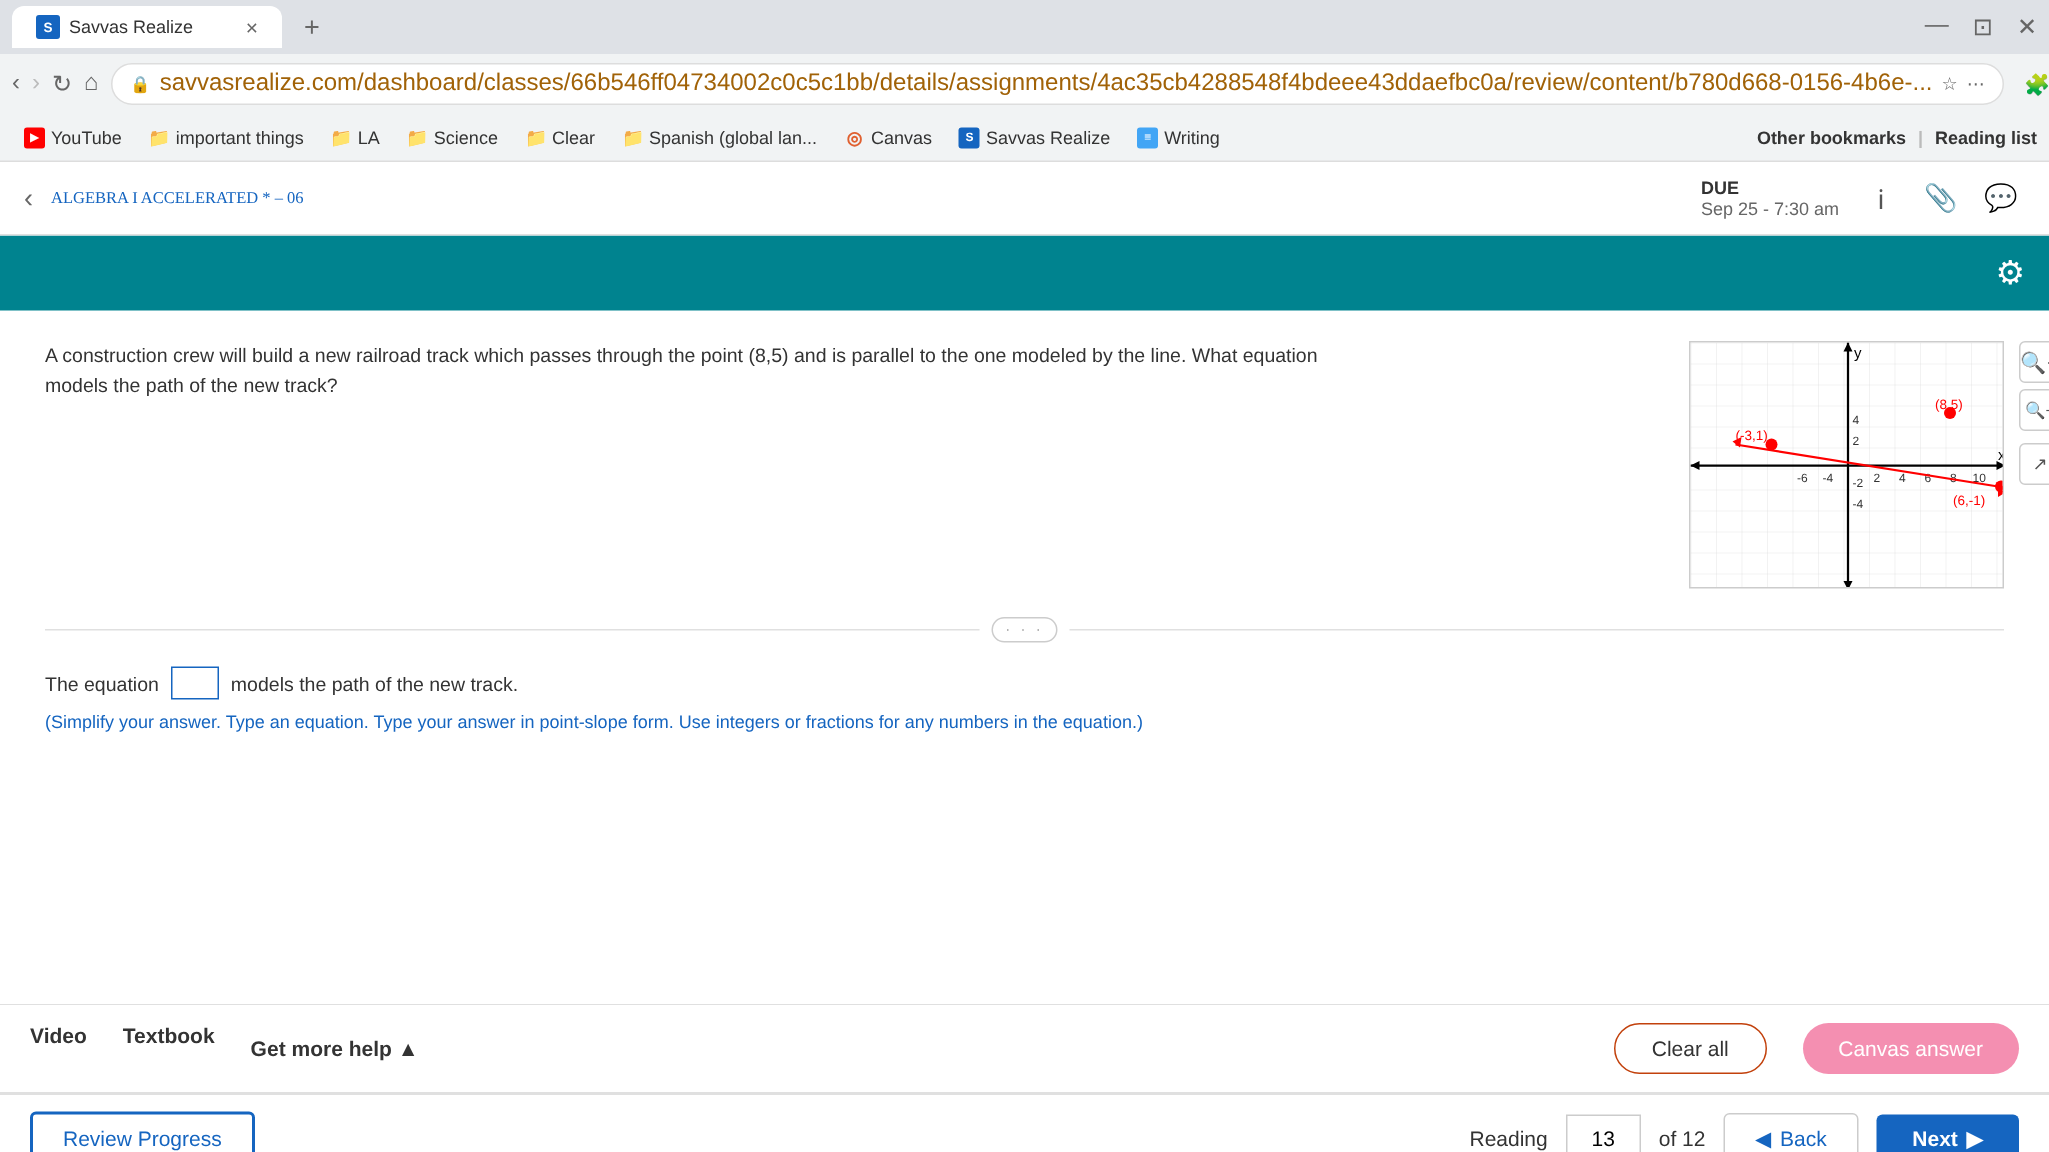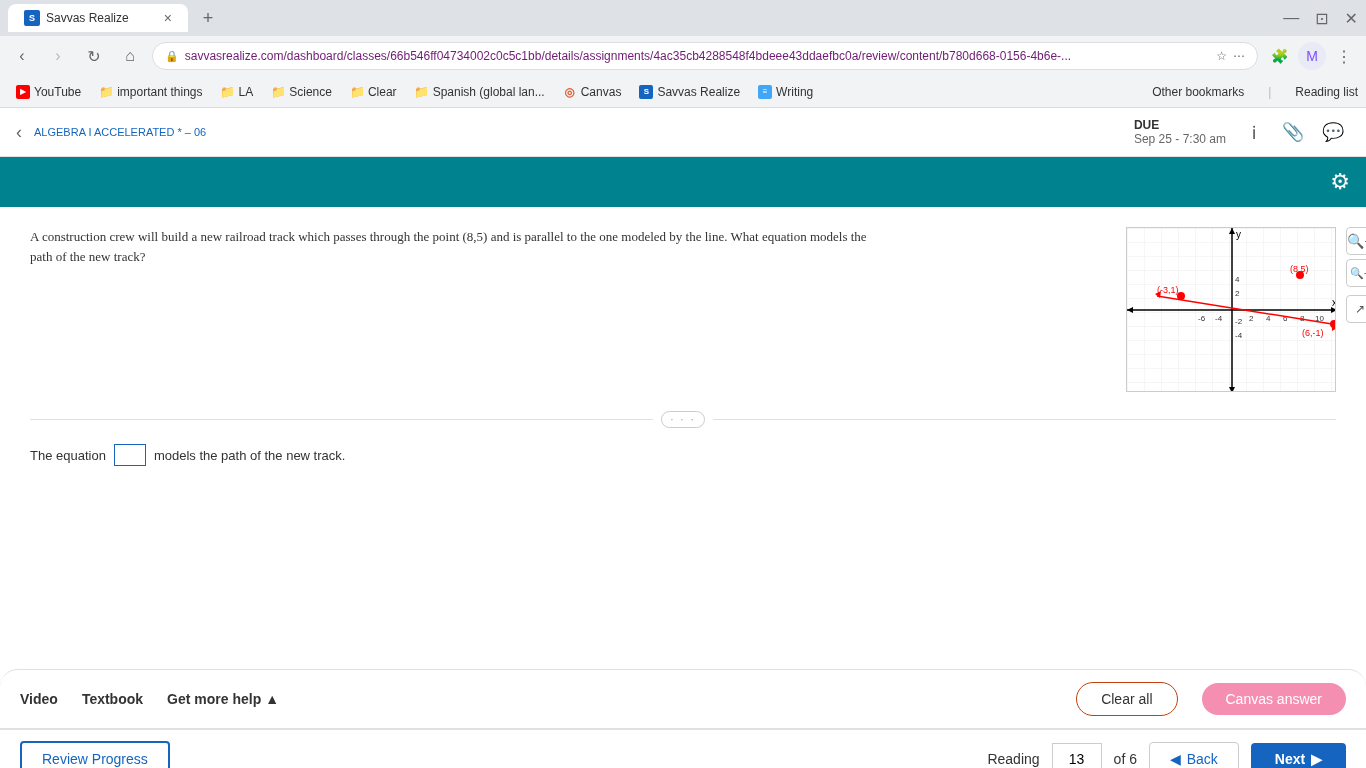--- a/index.html
+++ b/index.html
@@ -12,70 +12,70 @@
     .tab-title { flex: 1; font-size: 12px; color: #333; }
     .tab-close { cursor: pointer; color: #666; font-size: 14px; }
     .new-tab { width: 28px; height: 28px; display: flex; align-items: center; justify-content: center; color: #666; font-size: 18px; border-radius: 50%; cursor: pointer; }
     .window-controls { margin-left: auto; display: flex; gap: 8px; }
 
     
     .address-bar-row { background: #f1f3f4; height: 40px; display: flex; align-items: center; padding: 0 8px; gap: 8px; }
     .nav-btn { width: 28px; height: 28px; border-radius: 50%; display: flex; align-items: center; justify-content: center; cursor: pointer; color: #666; font-size: 16px; }
     .address-bar { flex: 1; background: white; border-radius: 20px; height: 28px; display: flex; align-items: center; padding: 0 12px; font-size: 12px; color: #333; gap: 6px; border: 1px solid #ddd; }
     .address-lock { color: #1a73e8; font-size: 11px; }
-    .address-text { flex: 1; font-size: 12px; color: #701a75; overflow: hidden; white-space: nowrap; text-overflow: ellipsis; }
+    .address-text { flex: 1; font-size: 16px; color: #a16207; overflow: hidden; white-space: nowrap; text-overflow: ellipsis; }
     .address-icons { display: flex; gap: 6px; color: #666; }
     .toolbar-icons { display: flex; gap: 4px; }
 
     
     .bookmarks-bar { background: #f1f3f4; height: 32px; display: flex; align-items: center; padding: 0 8px; gap: 2px; border-bottom: 1px solid #ddd; overflow: hidden; }
     .bookmark-item { display: flex; align-items: center; gap: 4px; padding: 4px 8px; border-radius: 4px; cursor: pointer; font-size: 12px; color: #333; white-space: nowrap; }
     .bookmark-favicon { width: 14px; height: 14px; border-radius: 2px; display: flex; align-items: center; justify-content: center; font-size: 8px; }
     .bm-folder { width: 14px; height: 14px; color: #8ab4f8; font-size: 12px; }
-    .bookmarks-right { margin-left: auto; display: flex; align-items: center; gap: 24px; font-size: 12px; color: #333; }
+    .bookmarks-right { margin-left: auto; display: flex; align-items: center; gap: 8px; font-size: 12px; color: #333; font-weight: bold; }
 
     
     .app-wrapper { background: white; height: calc(768px - 36px - 40px - 32px - 40px); display: flex; flex-direction: column; }
 
     
     .assignment-header { display: flex; align-items: center; padding: 8px 16px; border-bottom: 1px solid #e0e0e0; gap: 12px; }
     .back-btn { color: #666; font-size: 18px; cursor: pointer; }
-    .assignment-info { flex: 1; }
+    .assignment-info { flex: 1; font-family: Liberation Serif, serif; }
     .course-name { font-size: 11px; color: #1565c0; font-weight: 500; }
     .assignment-title { font-size: 20px; font-weight: bold; color: #333; }
     .due-info { text-align: left; font-size: 12px; color: #666; }
     .due-label { font-weight: bold; color: #333; }
     .header-icons { display: flex; gap: 8px; align-items: center; }
     .header-icon-btn { width: 32px; height: 32px; display: flex; align-items: center; justify-content: center; cursor: pointer; color: #555; font-size: 18px; }
 
     
     .main-content { flex: 1; display: flex; flex-direction: column; overflow: hidden; }
 
     
     .teal-bar { background: #00838f; height: 50px; display: flex; align-items: center; justify-content: flex-end; padding: 0 16px; }
     .settings-icon { color: white; font-size: 22px; cursor: pointer; }
 
     
     .question-area { flex: 1; background: white; padding: 20px 30px; overflow-y: auto; }
-    .question-text { font-size: 13px; color: #333; line-height: 1.5; max-width: 850px; font-family: Liberation Serif, serif; }
+    .question-text { font-size: 13px; color: #333; line-height: 1.5; max-width: 850px; }
     .question-content { display: flex; gap: 20px; align-items: flex-start; }
     .question-left { flex: 1; }
     .zoom-btn { width: 28px; height: 28px; border: 1px solid #ccc; background: white; border-radius: 4px; display: flex; align-items: center; justify-content: center; cursor: pointer; font-size: 14px; color: #555; }
     .expand-btn { width: 28px; height: 28px; border: 1px solid #ccc; background: white; border-radius: 4px; display: flex; align-items: center; justify-content: center; cursor: pointer; font-size: 12px; color: #555; margin-top: 4px; }
 
     .divider-row { display: flex; align-items: center; gap: 8px; margin: 16px 0; }
     .divider-line { flex: 1; height: 1px; background: #e0e0e0; }
     .divider-dots { color: #999; font-size: 10px; letter-spacing: 2px; border: 1px solid #ccc; border-radius: 10px; padding: 2px 8px; }
 
     .answer-row { display: flex; align-items: center; gap: 8px; font-size: 13px; color: #333; margin-bottom: 8px; }
     .answer-input { width: 30px; height: 22px; border: 1px solid #1565c0; display: inline-block; vertical-align: middle; }
     .hint-text { font-size: 12px; color: #1565c0; }
 
     
-    .help-bar { background: white; border-top: 1px solid #e0e0e0; padding: 12px 20px; display: flex; align-items: center; gap: 24px; border-radius: 18px; }
+    .help-bar { background: white; border-top: 1px solid #e0e0e0; padding: 12px 20px; display: flex; gap: 24px; }
     .help-link { font-size: 14px; font-weight: 600; color: #333; cursor: pointer; text-decoration: none; }
     .help-expand { font-size: 14px; font-weight: 600; color: #333; cursor: pointer; display: flex; align-items: center; gap: 4px; }
     .clear-all-btn { margin-left: auto; padding: 8px 24px; border: 1px solid #c2410c; background: white; border-radius: 20px; cursor: pointer; font-size: 14px; color: #333; }
     .check-btn { padding: 8px 24px; background: #f48fb1; border: none; border-radius: 20px; cursor: pointer; font-size: 14px; color: white; font-weight: 500; }
 
     
     .bottom-nav { background: white; border-top: 2px solid #e0e0e0; height: 60px; display: flex; align-items: center; padding: 0 20px; gap: 16px; }
     .review-progress-btn { padding: 8px 20px; border: 2px solid #1565c0; background: white; border-radius: 4px; cursor: pointer; font-size: 14px; color: #1565c0; font-weight: 500; }
     .question-nav { margin-left: auto; display: flex; align-items: center; gap: 12px; font-size: 14px; color: #333; }
     .question-number-input { width: 50px; height: 32px; border: 1px solid #ccc; text-align: center; font-size: 14px; }
@@ -262,41 +262,42 @@
         <div class="divider-line"></div>
         <div class="divider-dots">· · ·</div>
         <div class="divider-line"></div>
       </div>
 
       <div class="answer-row">
         <span>The equation</span>
         <input type="text" class="answer-input" style="width: 32px; height: 22px; border: 1px solid rgb(21, 101, 192); padding: 2px;">
         <span>models the path of the new track.</span>
       </div>
+      <div class="hint-text">(Simplify your answer. Type an equation. Type your answer in point-slope form. Use integers or fractions for any numbers in the equation.)</div>
     </div>
 
     <div class="help-bar">
       <a class="help-link">Video</a>
       <a class="help-link">Textbook</a>
       <div class="help-expand">
         <span>Get more help</span>
         <span>▲</span>
       </div>
       <button class="clear-all-btn">Clear all</button>
       <button class="check-btn">Canvas answer</button>
     </div>
   </div>
 </div>
 
 <div class="bottom-nav">
   <button class="review-progress-btn">Review Progress</button>
   <div class="question-nav">
     <span>Reading</span>
     <input type="text" class="question-number-input" value="13" style="">
-    <span>of 6</span>
+    <span>of 12</span>
     <button class="back-nav-btn">
       <span>◀</span>
       <span>Back</span>
     </button>
     <button class="next-nav-btn">
       <span>Next</span>
       <span>▶</span>
     </button>
   </div>
 </div>

